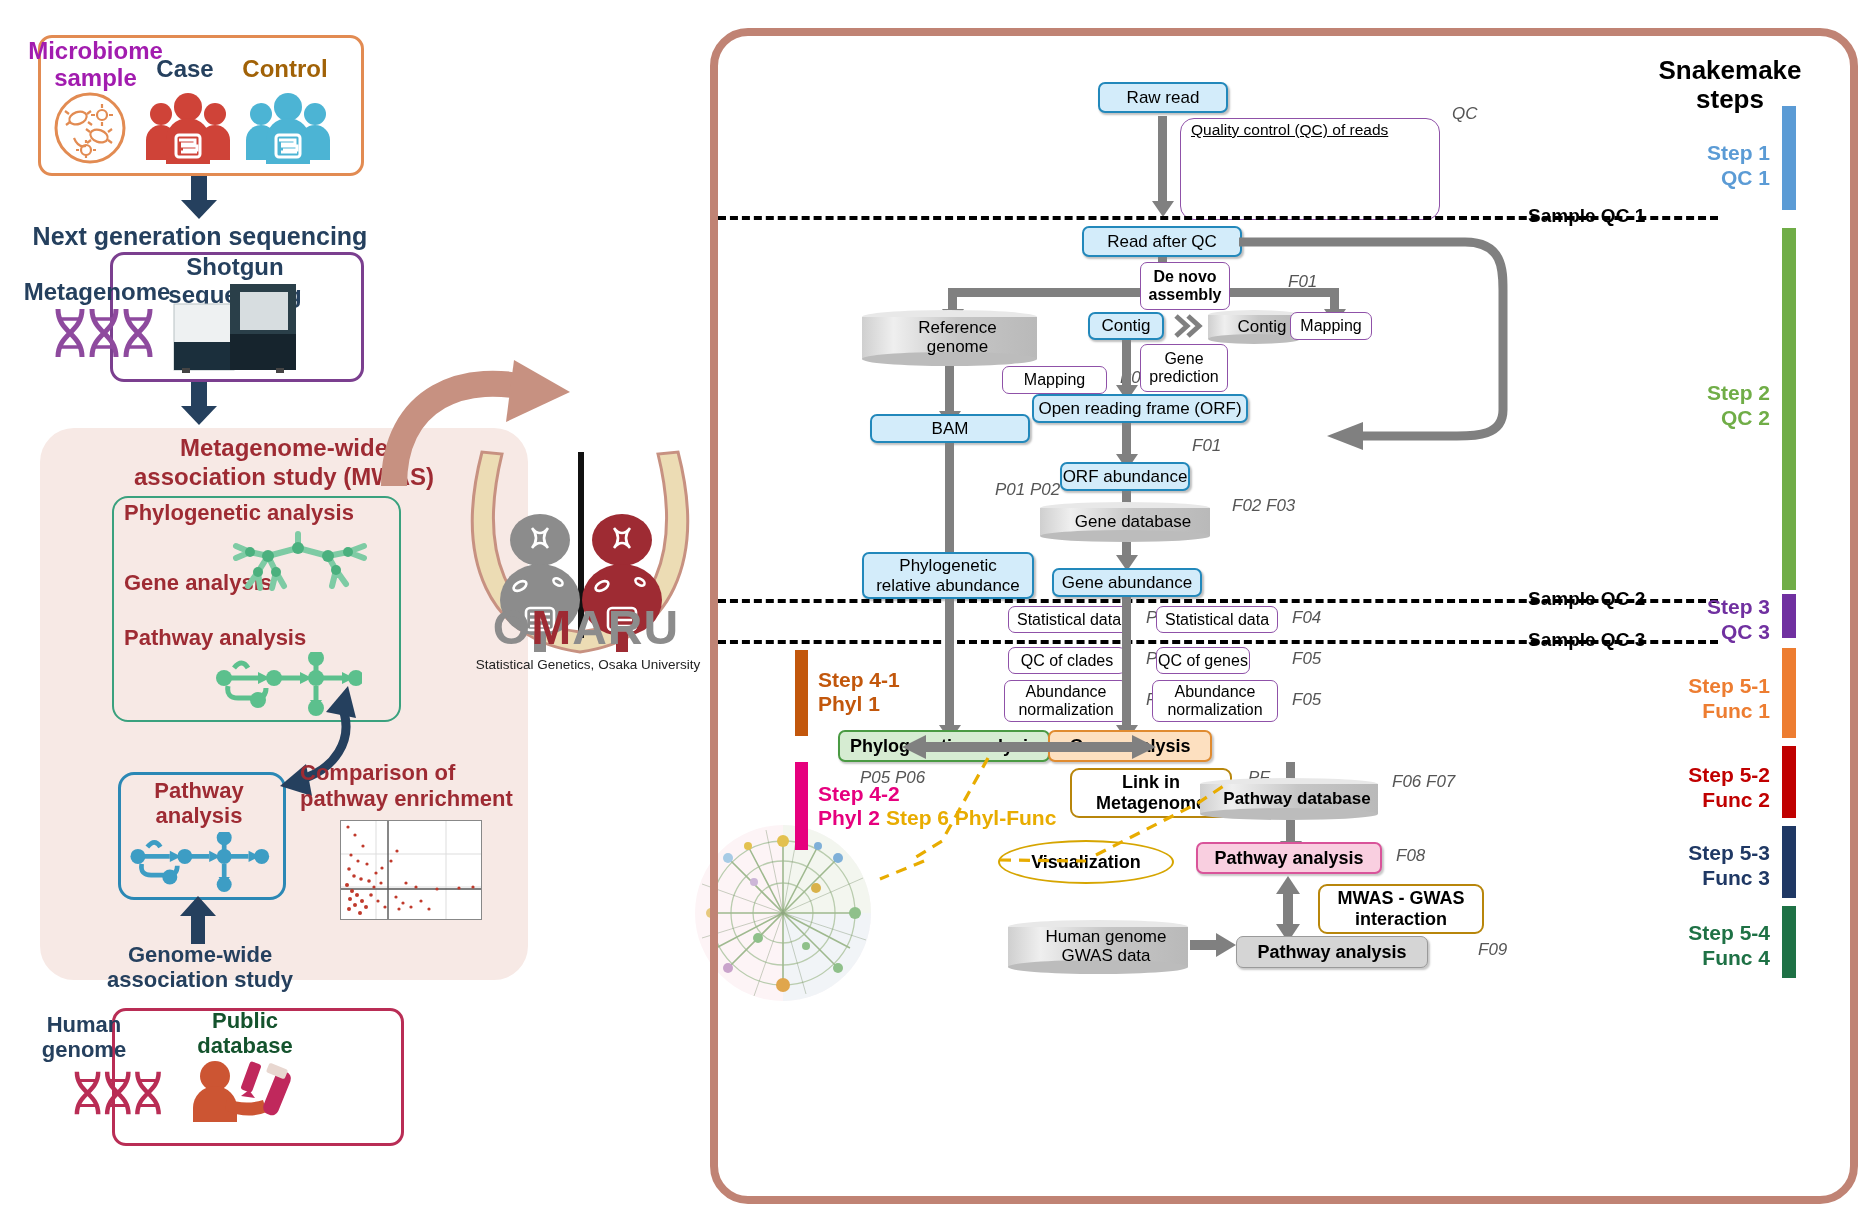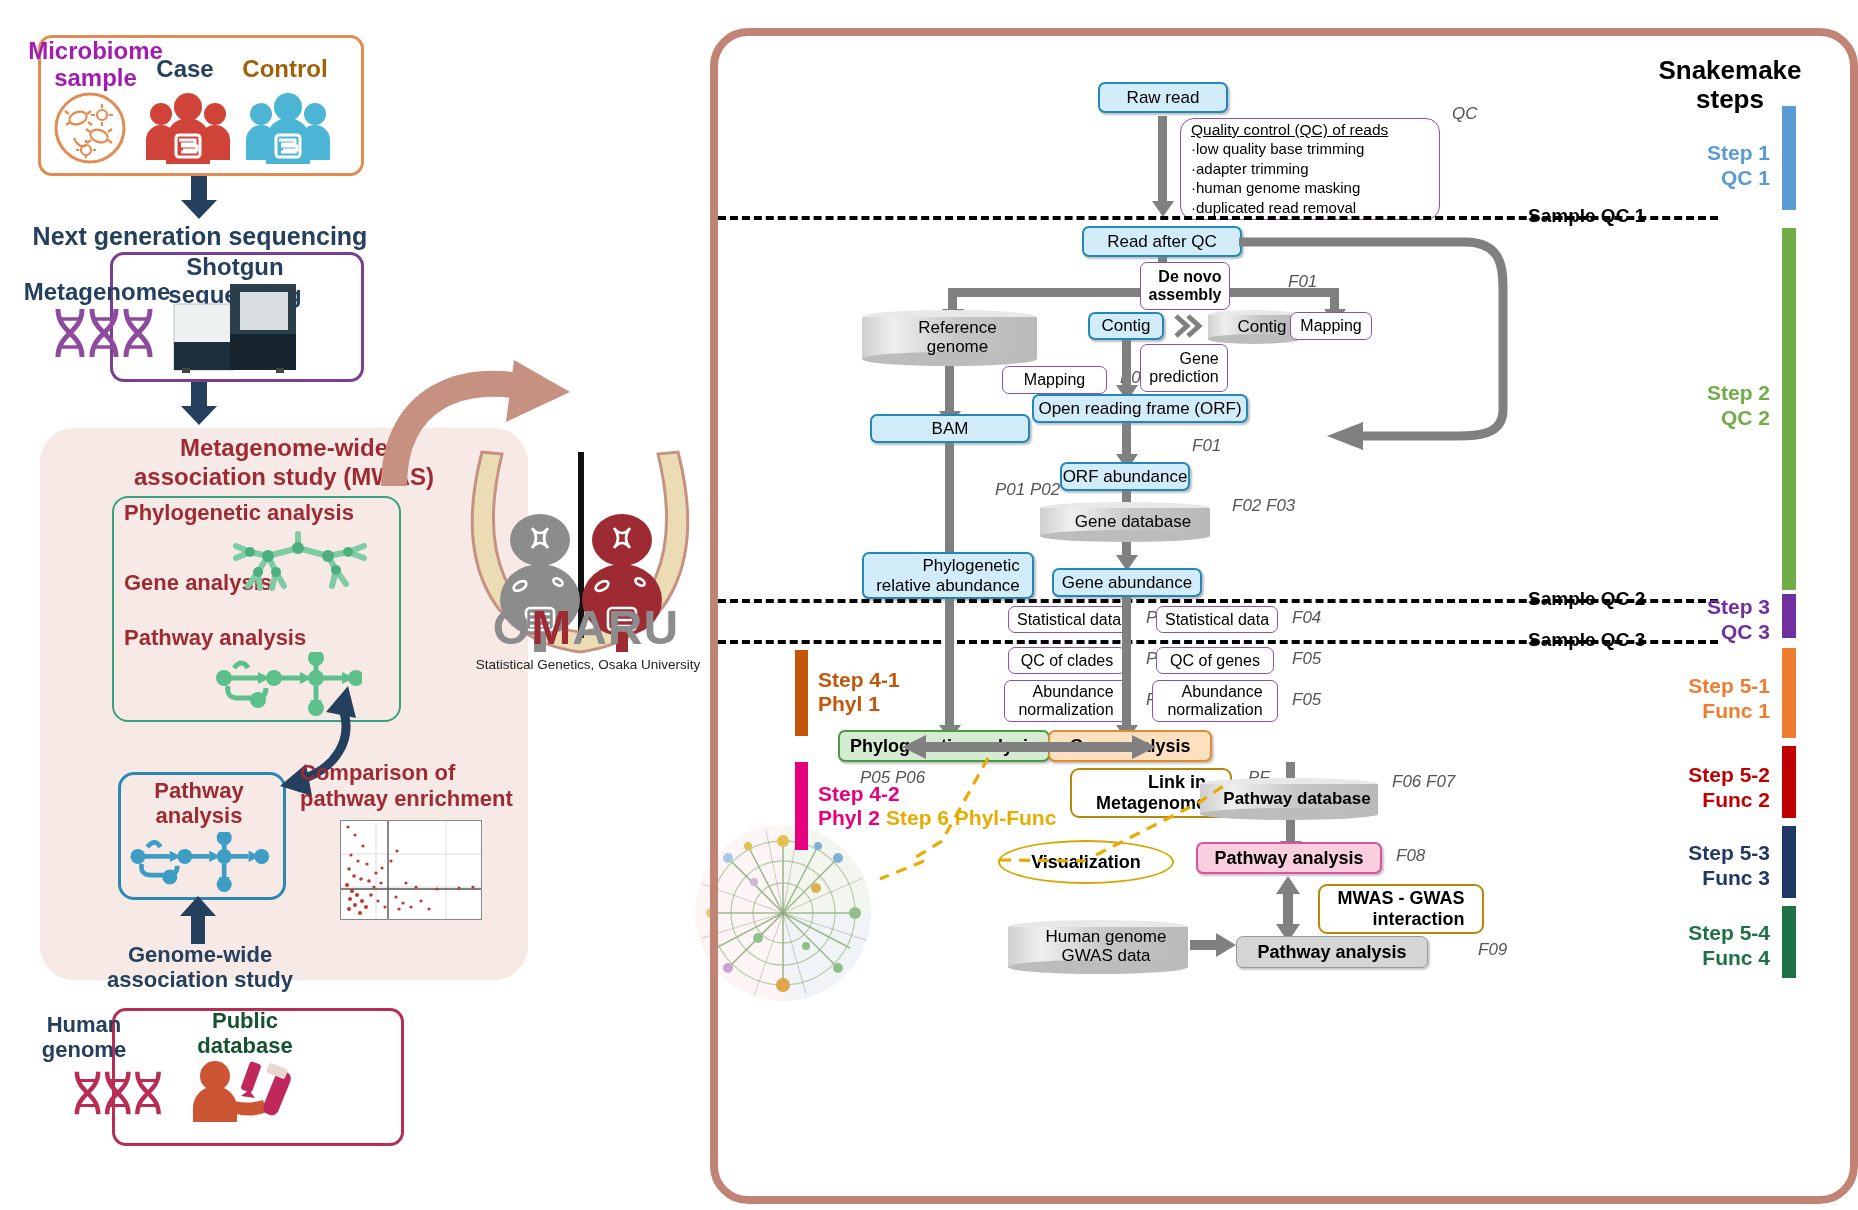--- a/index.html
+++ b/index.html
@@ -1,21 +1,21 @@
 <!DOCTYPE html>
 <html><head>
 <meta charset="utf-8">
 <style>
   html,body{margin:0;padding:0;background:#fff;}
   body{width:1858px;height:1210px;position:relative;
        font-family:"Liberation Sans",sans-serif;overflow:hidden;}
   .abs{position:absolute;}
   
   .node{position:absolute;box-sizing:border-box;display:flex;align-items:center;
-        justify-content:center;text-align:right;line-height:1.12;}
+        justify-content:center;text-align:center;line-height:1.12;}
   .blue-node{background:#d3ecfa;border:2px solid #2288bb;border-radius:7px;
         color:#000;font-size:17px;box-shadow:1.5px 2px 2px rgba(0,0,0,.25);}
   .purple-node{background:#fff;border:1.6px solid #8f51a8;border-radius:7px;
         color:#000;font-size:16px;}
   .gold-node{background:#fff;border:2.4px solid #b8860b;border-radius:9px;
         color:#000;font-size:18px;font-weight:bold;}
   .green-node{background:#d6ecd2;border:2px solid #4a9a43;border-radius:7px;
         color:#000;font-size:18px;font-weight:bold;
         box-shadow:1.5px 2px 2px rgba(0,0,0,.22);}
   .orange-node{background:#fde0c0;border:2px solid #e08b30;border-radius:7px;
@@ -395,26 +395,20 @@
 </svg>
 
 <div class="abs" style="left:710px;top:28px;width:1132px;height:1160px;border:8px solid #c08374;border-radius:38px;"></div>
 
 <div class="node blue-node" style="left:1098px;top:82px;width:130px;height:31px;">Raw read</div>
 
 <div class="varrow" style="left:1158px;top:116px;height:86px;"></div>
 
 <div class="abs" style="left:1180px;top:118px;width:258px;height:100px;border:1.6px solid #8f51a8;border-radius:14px;background:#fff;">
   <div style="font-size:15.5px;text-decoration:underline;padding:2px 0 0 10px;">Quality control (QC) of reads</div>
-  <div style="font-size:15px;padding-left:10px;line-height:1.3;">
-    <div><span>·</span><span>low quality base trimming</span></div>
-    <div><span>·</span><span>adapter trimming</span></div>
-    <div><span>·</span><span>human genome masking</span></div>
-    <div><span>·</span><span>duplicated read removal</span></div>
-  </div>
 </div>
 <div class="tag" style="left:1452px;top:104px;">QC</div>
 
 <div class="dashline" style="left:718px;top:216px;width:1000px;"></div>
 <div class="dashlabel" style="left:1528px;top:205px;">Sample QC 1</div>
 
 <div class="node blue-node" style="left:1082px;top:226px;width:160px;height:31px;">Read after QC</div>
 
 <div class="vline" style="left:1158px;top:257px;height:36px;"></div>
 <div class="hline" style="left:948px;top:288px;width:390px;"></div>
@@ -487,21 +481,21 @@
 <div class="node purple-node" style="left:1008px;top:647px;width:118px;height:27px;">QC of clades</div>
 <div class="tag" style="left:1146px;top:649px;">P04</div>
 <div class="node purple-node" style="left:1004px;top:680px;width:124px;height:42px;white-space:pre-line;">Abundance
 normalization</div>
 <div class="tag" style="left:1146px;top:690px;">P04</div>
 
 <div class="vline" style="left:1122px;top:597px;height:132px;"></div>
 <div class="varrow" style="left:1122px;top:700px;height:26px;"></div>
 <div class="node purple-node" style="left:1156px;top:606px;width:122px;height:27px;">Statistical data</div>
 <div class="tag" style="left:1292px;top:608px;">F04</div>
-<div class="node purple-node" style="left:1156px;top:647px;width:118px;height:27px;">QC of genes</div>
+<div class="node purple-node" style="left:1156px;top:647px;width:94px;height:27px;">QC of genes</div>
 <div class="tag" style="left:1292px;top:649px;">F05</div>
 <div class="node purple-node" style="left:1152px;top:680px;width:126px;height:42px;white-space:pre-line;">Abundance
 normalization</div>
 <div class="tag" style="left:1292px;top:690px;">F05</div>
 
 <div class="abs" style="left:795px;top:650px;width:13px;height:86px;background:#c2570c;"></div>
 <div class="abs bigtext" style="left:818px;top:668px;font-size:21px;color:#c2570c;line-height:1.15;white-space:pre-line;">Step 4-1
 Phyl 1</div>
 <div class="abs" style="left:795px;top:762px;width:13px;height:88px;background:#e6007e;"></div>
 <div class="abs bigtext" style="left:818px;top:782px;font-size:21px;color:#e6007e;line-height:1.15;white-space:pre-line;">Step 4-2

